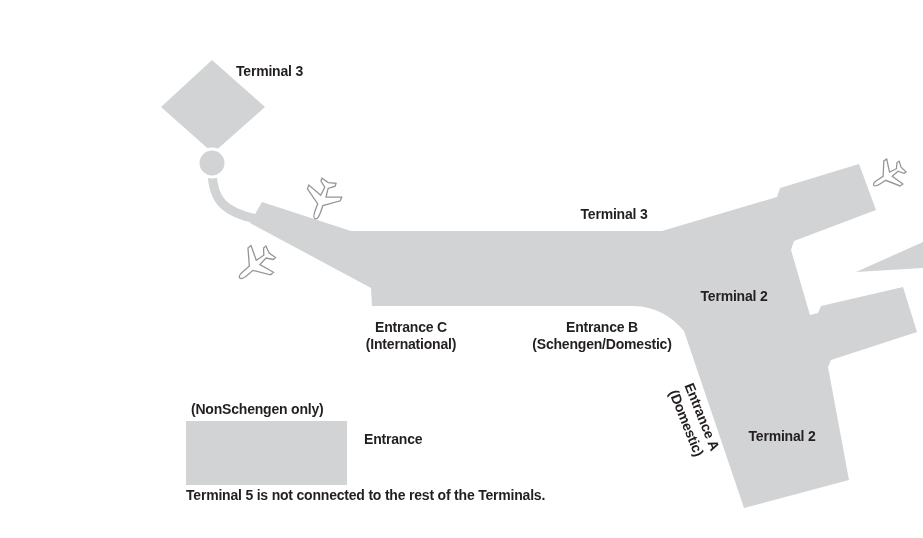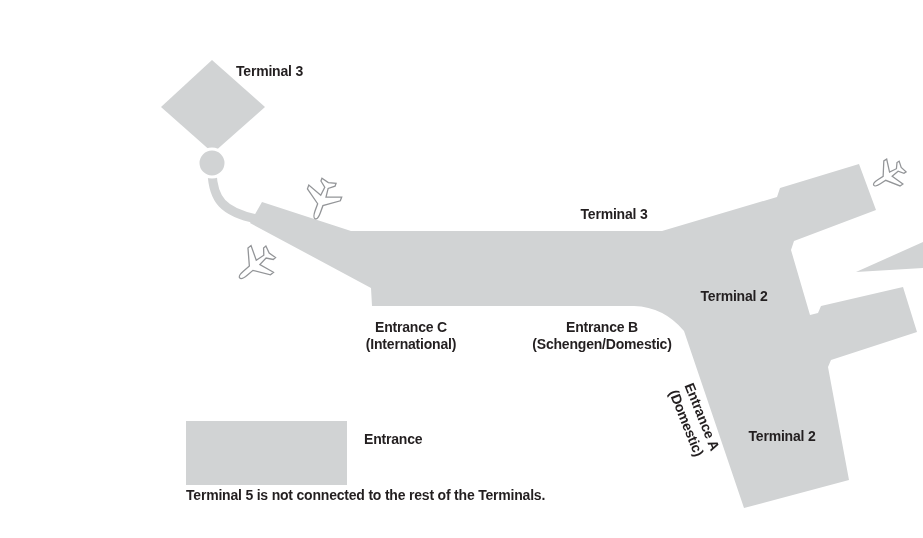--- a/index.html
+++ b/index.html
@@ -82,18 +82,19 @@
   <div class="lbl center" style="left:331px;top:319px;width:160px;">
     <div>Entrance C</div>
     <div>(International)</div>
   </div>
 
   <div class="lbl center" id="lbl-entrance-a" style="left:644px;top:403px;">
     <div>Entrance A</div>
     <div>(Domestic)</div>
   </div>
 
+  <div class="lbl" style="left:191px;top:401px;">(NonSchengen only)</div>
 
   <div class="lbl" style="left:364px;top:431px;text-align:center;">Entrance</div>
 
   <div class="lbl" style="left:186px;top:487px;text-align:right;">Terminal 5 is not connected to the rest of the Terminals.</div>
 
 </div>
 
 </body></html>

